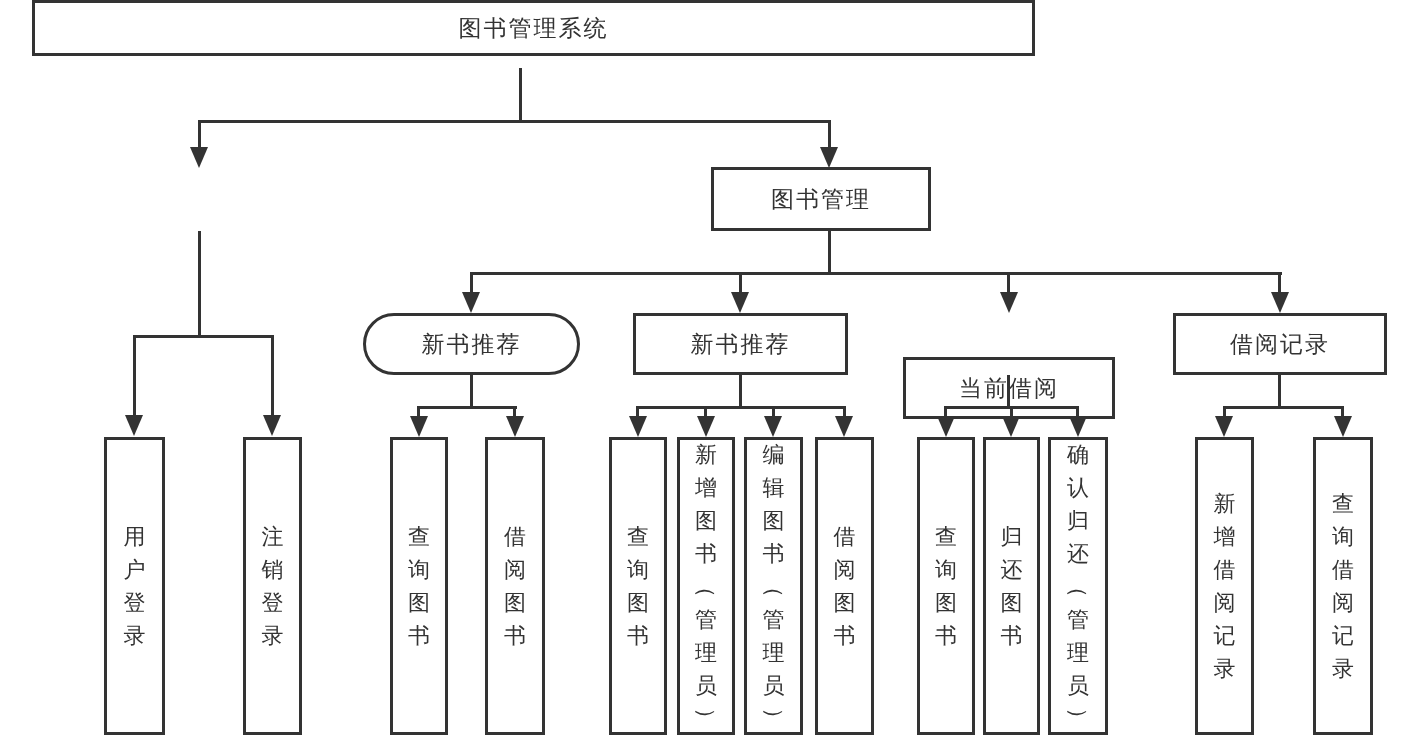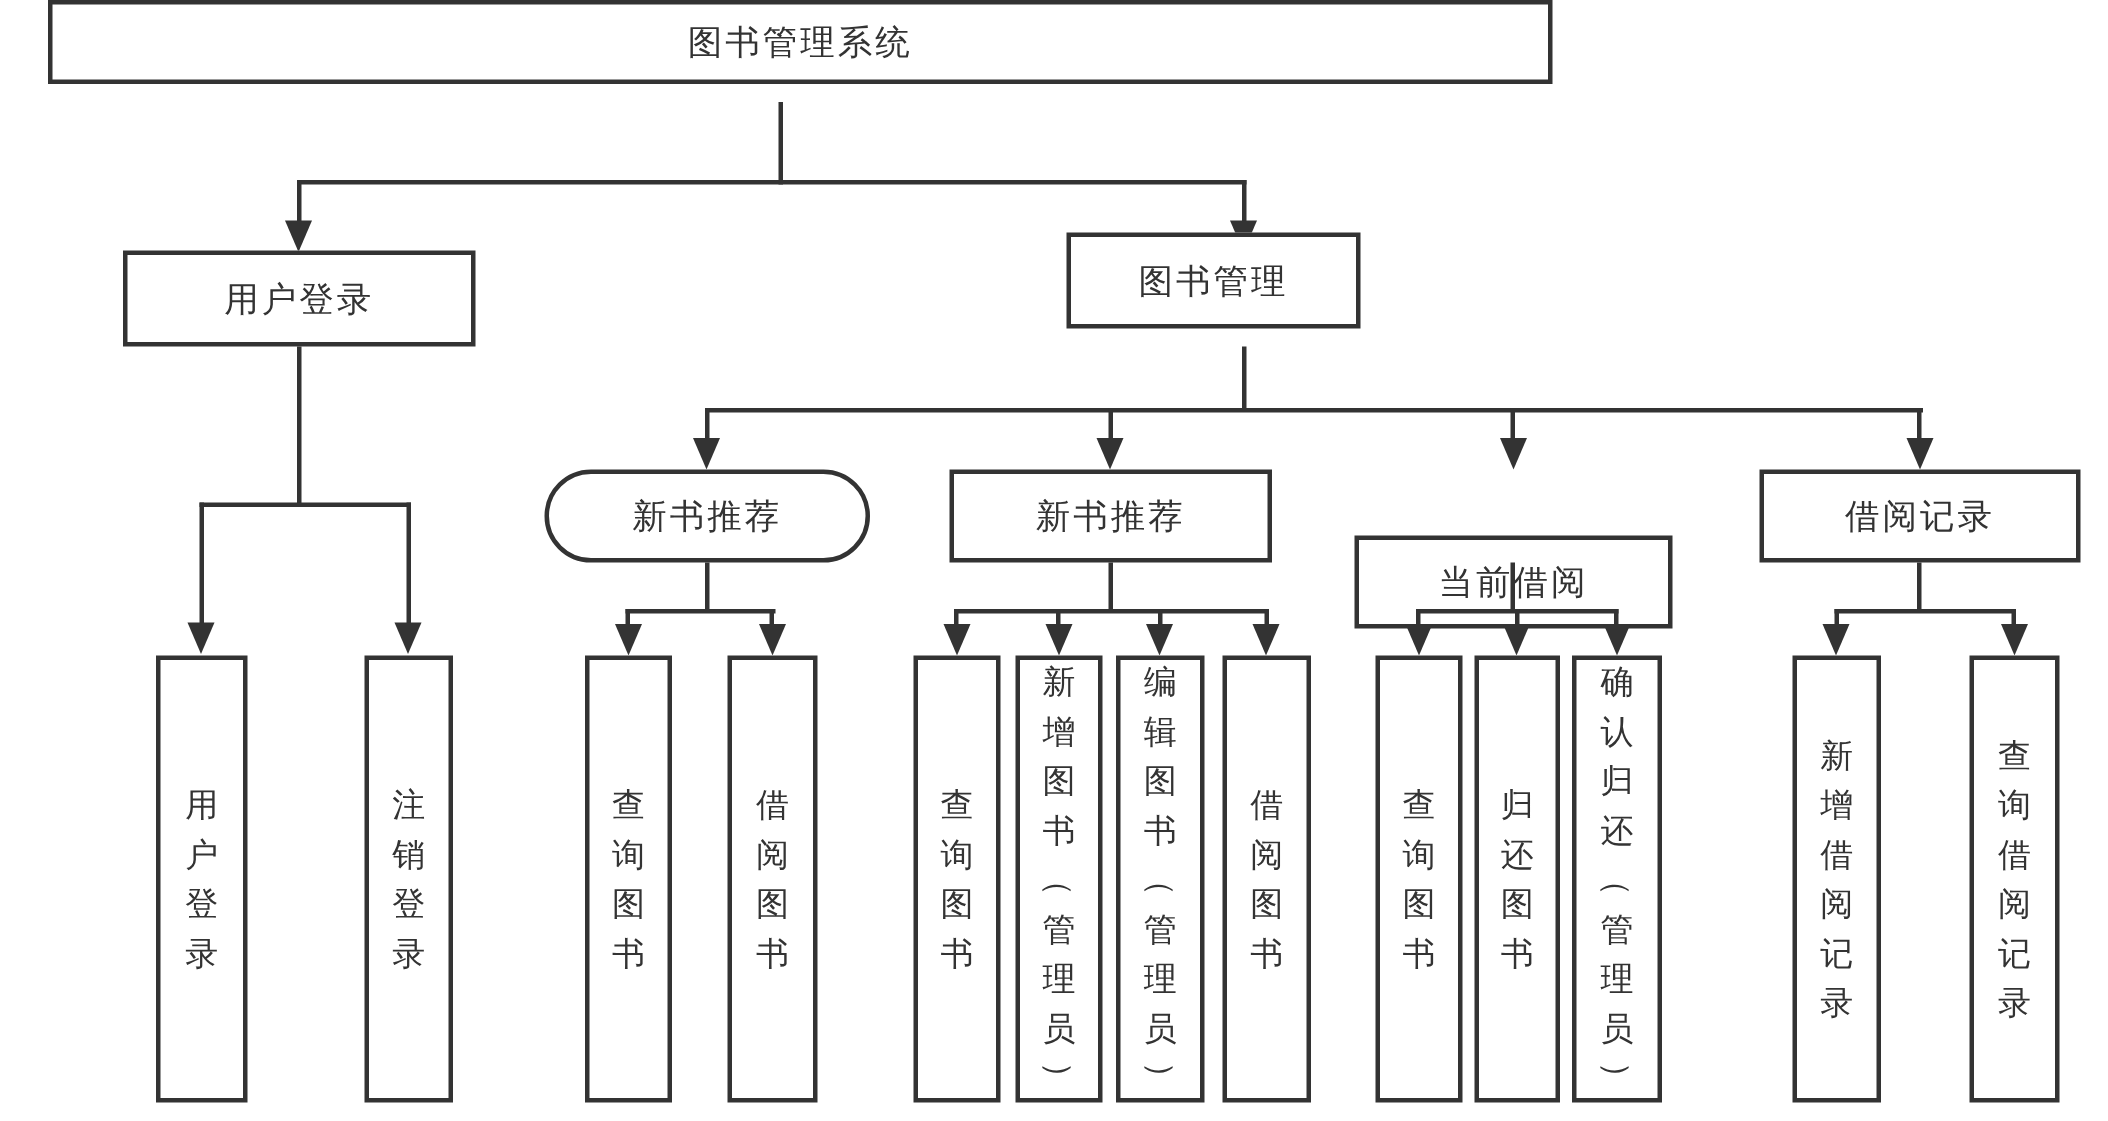--- a/index.html
+++ b/index.html
@@ -76,22 +76,21 @@
 
   <div class="box hnode" style="left:19px; top:0; width:1003px; height:56px;margin-left:13px;">图书管理系统</div>
 
   <div class="vline" style="left:519px; top:68px; height:55px;"></div>
   <div class="hline" style="left:198px; top:120px; width:633px;"></div>
   <div class="vline" style="left:198px; top:120px; height:30px;"></div>
   <div class="arrowhead" style="left:190px; top:147px;"></div>
   <div class="vline" style="left:828px; top:120px; height:30px;"></div>
   <div class="arrowhead" style="left:820px; top:147px;"></div>
 
-  <div class="box hnode" style="left:82px; top:167px; width:235px; height:64px;">用户登录</div>
-  <div class="box hnode" style="left:711px; top:155px; width:196px; height:64px;">图书管理</div>
+  <div class="box hnode" style="left:711px; top:167px; width:220px; height:64px;">图书管理</div>
 
   <div class="vline" style="left:198px; top:231px; height:106px;"></div>
   <div class="hline" style="left:133px; top:335px; width:141px;"></div>
   <div class="vline" style="left:133px; top:335px; height:82px;"></div>
   <div class="arrowhead" style="left:125px; top:415px;"></div>
   <div class="vline" style="left:271px; top:335px; height:82px;"></div>
   <div class="arrowhead" style="left:263px; top:415px;"></div>
 
   <div class="vline" style="left:828px; top:231px; height:43px;"></div>
   <div class="hline" style="left:470px; top:272px; width:812px;"></div>

